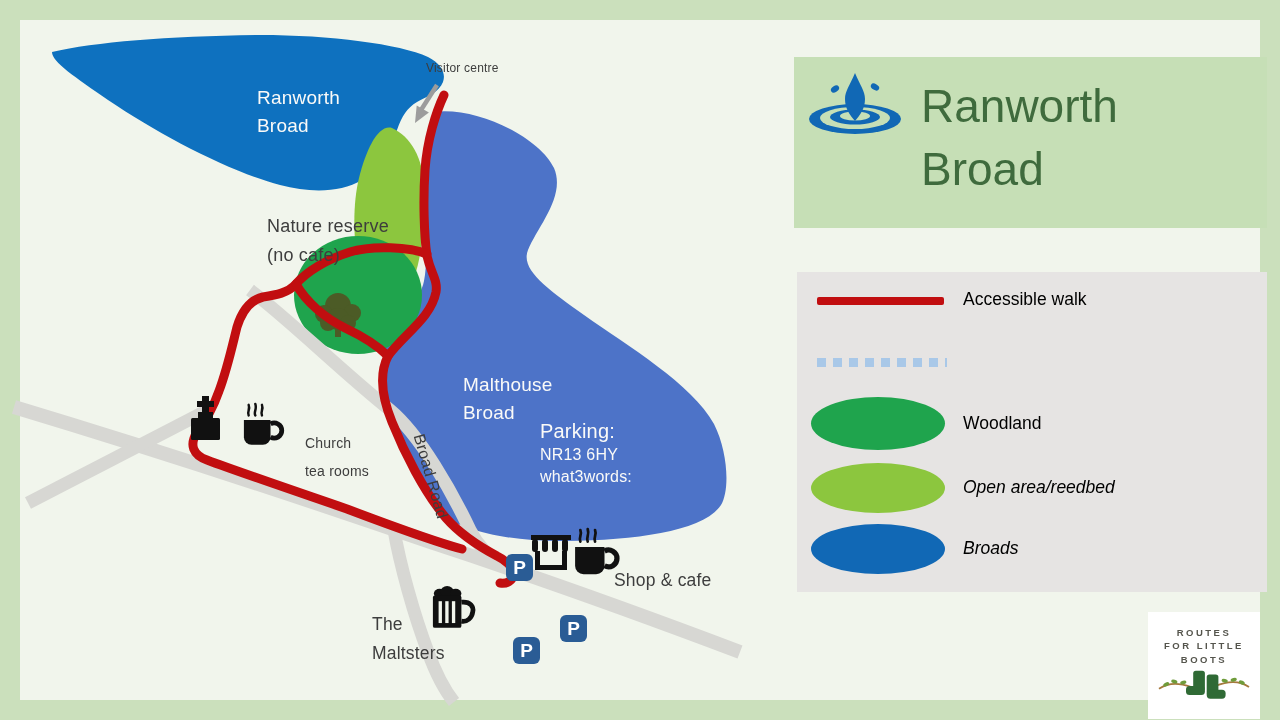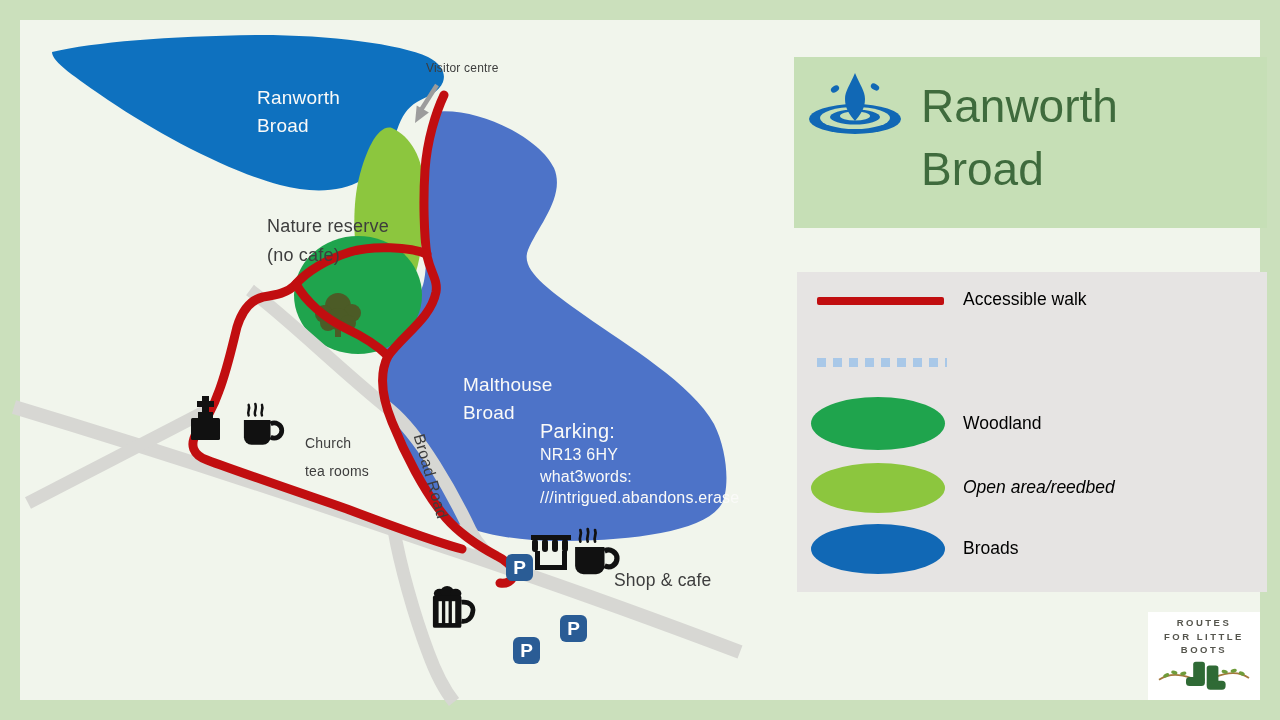--- a/index.html
+++ b/index.html
@@ -39,21 +39,21 @@
   .lg-label { position:absolute; left:166px; font-size:17.5px; color:#000000; font-weight:300; }
   .lg-note { font-size:12.5px; }
   .sw-red { position:absolute; left:20px; top:25px; width:127px; height:8px; background:#c10e10; border-radius:2px; }
   .sw-dash { position:absolute; left:20px; top:86px; width:130px; height:9px;
     background:repeating-linear-gradient(90deg,#a9c8e8 0 9px,transparent 9px 16px); }
   .sw-ell { position:absolute; left:14px; border-radius:50%; }
   .sw-wood { top:125px; width:134px; height:53px; background:#1fa44d; }
   .sw-reed { top:191px; width:134px; height:50px; background:#8cc63e; }
   .sw-broad { top:252px; width:134px; height:50px; background:#1168b5; }
 
-  .logo-card { position:absolute; left:1148px; top:612px; width:112px; height:88px; background:#ffffff;
+  .logo-card { position:absolute; left:1148px; top:612px; width:112px; height:107px; background:#ffffff;
     display:flex; flex-direction:column; align-items:center; justify-content:center; }
   .logo-text { font-size:9.5px; letter-spacing:2.5px; color:#55554d; font-weight:bold; line-height:13.5px; text-align:center; }
   .logo-boots { margin-top:3px; }
 </style>
 </head>
 <body>
 
 <div class="page">
   <div class="inner"></div>
 
@@ -167,27 +167,30 @@
   </div>
   <div class="ml white lab-malthouse">
     <div>Malthouse</div>
     <div>Broad</div>
   </div>
   <div class="ml lab-broadroad">Broad Road</div>
   <div class="ml white lab-parking">
     <div class="t">Parking:</div>
     <div class="s">NR13 6HY</div>
     <div class="s">what3words:</div>
-    <div class="s">///intrigued.abandons.erase</div>
   </div>
   <div class="ml lab-church">
     <div>Church</div>
     <div>tea rooms</div>
   </div>
   <div class="ml lab-shop">Shop &amp; cafe</div>
+  <div class="ml lab-maltsters">
+    <div>The</div>
+    <div>Maltsters</div>
+  </div>
 
   <div class="p-marker" style="left:506px; top:554px;">P</div>
   <div class="p-marker" style="left:513px; top:637px;">P</div>
   <div class="p-marker" style="left:560px; top:615px;">P</div>
 
   <div class="title-card">
     <svg class="title-drop" width="96" height="62" viewBox="0 0 96 62">
       <ellipse cx="48" cy="46" rx="46" ry="15" fill="#1168b5"></ellipse>
       <ellipse cx="48" cy="45" rx="35" ry="11" fill="#c6dfb6"></ellipse>
       <ellipse cx="48" cy="44" rx="25" ry="7.5" fill="#1168b5"></ellipse>
@@ -208,21 +211,21 @@
 
     <div class="sw-dash"></div>
 
     <div class="sw-ell sw-wood"></div>
     <div class="lg-label" style="top:141px;">Woodland</div>
 
     <div class="sw-ell sw-reed"></div>
     <div class="lg-label" style="top:205px;font-style:italic;">Open area/reedbed</div>
 
     <div class="sw-ell sw-broad"></div>
-    <div class="lg-label" style="top:266px;">Broads</div>
+    <div class="lg-label" style="top:266px;font-style:italic;">Broads</div>
   </div>
 
   <div class="logo-card">
     <div class="logo-text">
       <div>ROUTES</div>
       <div>FOR LITTLE</div>
       <div>BOOTS</div>
     </div>
     <svg class="logo-boots" width="92" height="36" viewBox="0 0 100 40">
       <path d="M0,22 C12,14 24,16 36,20" stroke="#a5793d" stroke-width="2" fill="none"></path>

